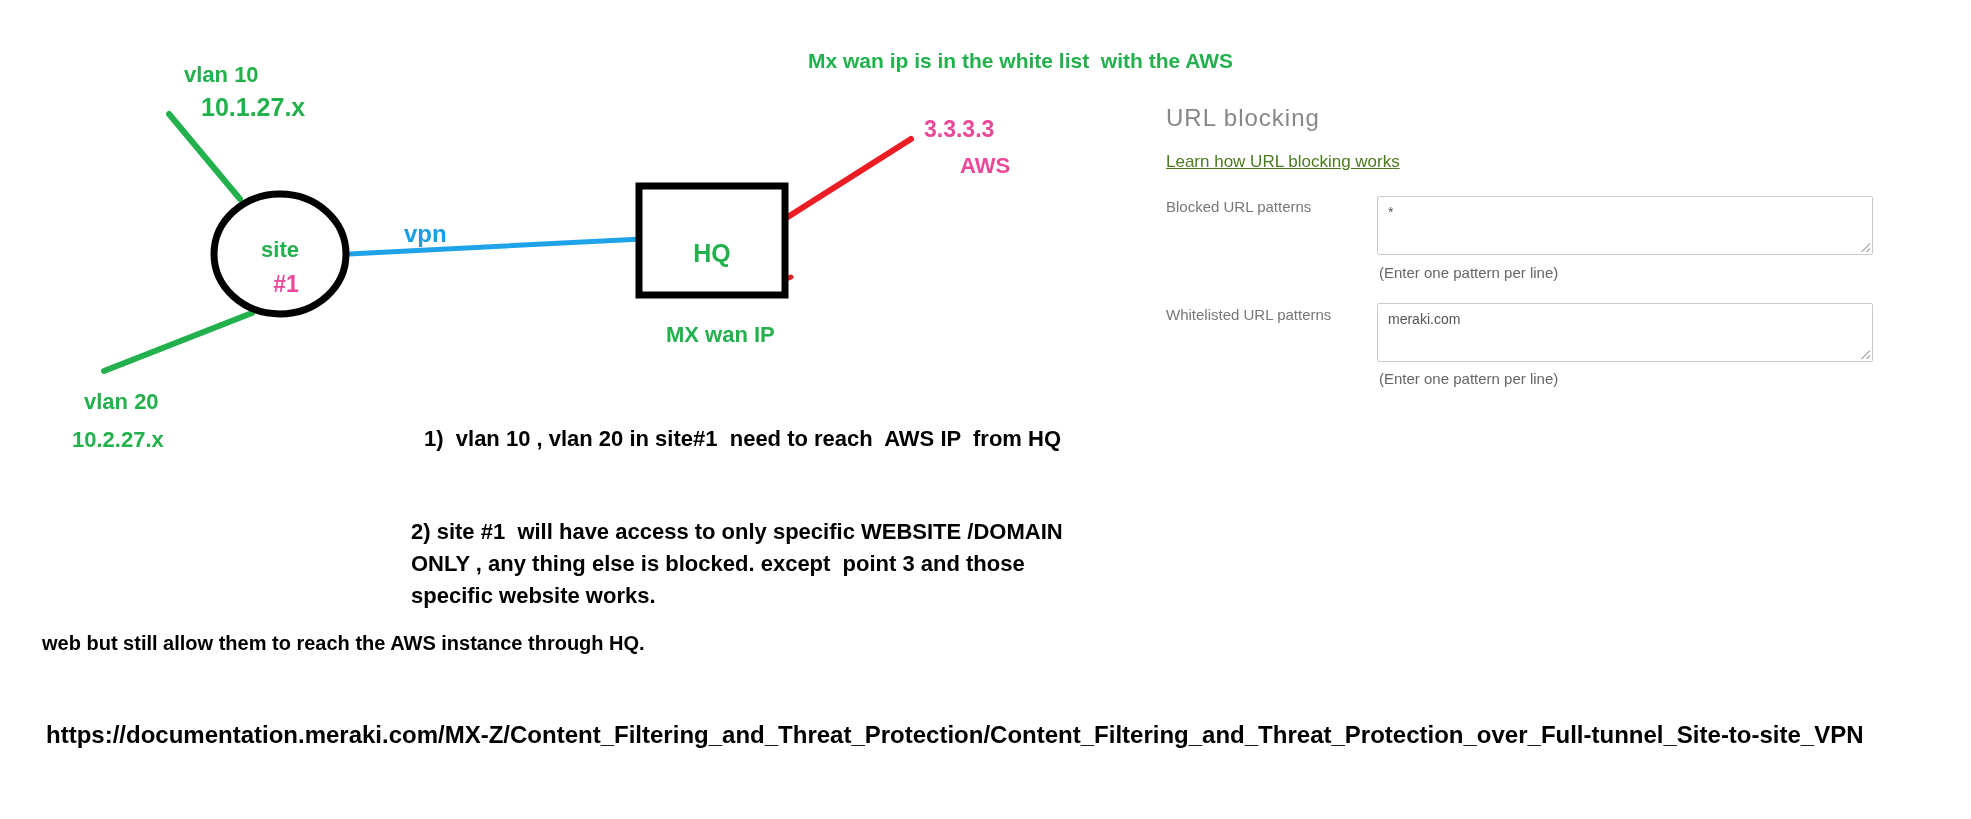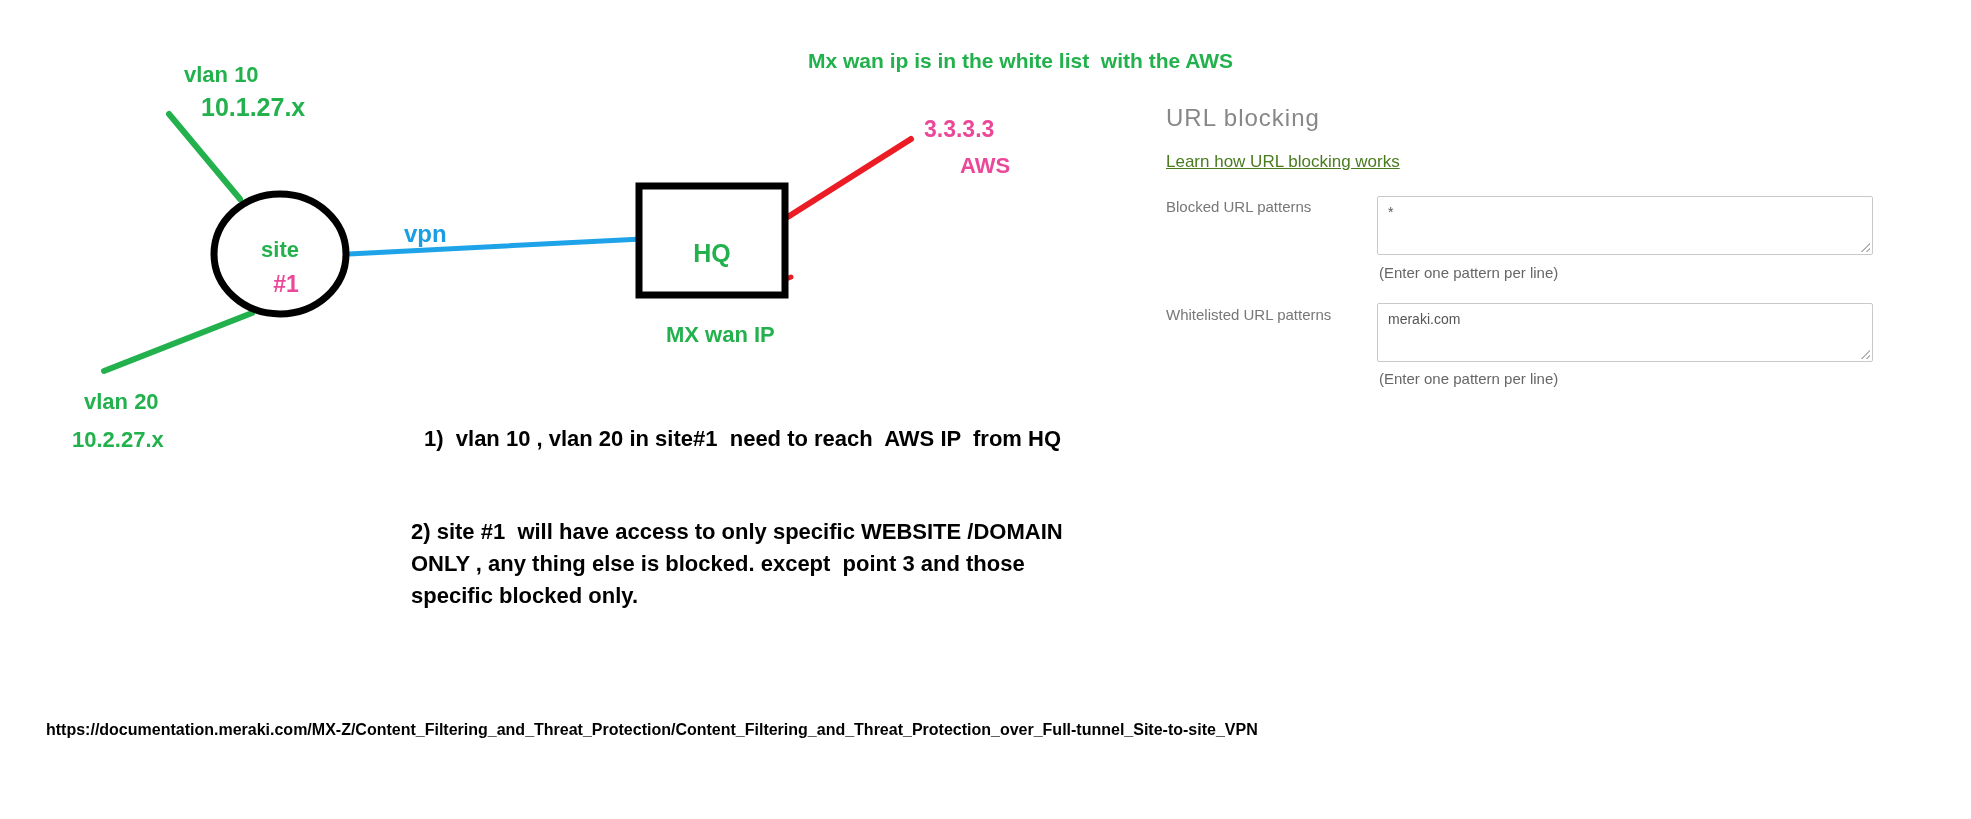--- a/index.html
+++ b/index.html
@@ -43,21 +43,21 @@
     clip-path:polygon(100% 0,100% 100%,0 100%);
     cursor:nwse-resize;
   }
   
   .note{position:absolute;font-weight:bold;color:#000;}
   .note .tline{white-space:pre;}
   .note1{left:424px;top:423px;font-size:22px;line-height:32px;}
   .note1 .tline:nth-child(2){margin-left:17px;}
   .note2{left:411px;top:516px;font-size:22px;line-height:32px;}
   .footer-par{left:42px;top:627px;font-size:20px;line-height:33px;}
-  .footer-url{left:46px;top:721px;font-size:16px;}
+  .footer-url{left:46px;top:721px;font-size:24px;}
 </style>
 </head>
 <body>
 
 <div class="canvas">
 
   <svg class="lines" width="1971" height="819" viewBox="0 0 1971 819">
     <line x1="169" y1="114" x2="240" y2="199" stroke="#22B14C" stroke-width="6" stroke-linecap="round"></line>
     <line x1="104" y1="371" x2="252" y2="313" stroke="#22B14C" stroke-width="6" stroke-linecap="round"></line>
     <line x1="349" y1="254" x2="642" y2="239" stroke="#1FA3E8" stroke-width="5" stroke-linecap="round"></line>
@@ -102,20 +102,21 @@
     <span class="grip"></span>
   </div>
   <div class="field-hint" style="left:1379px;top:370px;">(Enter one pattern per line)</div>
 
   <div class="note note1">
       <div class="tline">1)  vlan 10 , vlan 20 in site#1  need to reach  AWS IP  from HQ</div>
     </div>
   <div class="note note2">
       <div class="tline">2) site #1  will have access to only specific WEBSITE /DOMAIN</div>
       <div class="tline">ONLY , any thing else is blocked. except  point 3 and those</div>
-      <div class="tline">specific blocked only.</div>
+      <div class="tline">specific website works.</div>
     </div>
 
   <div class="note footer-par">
+      <div class="tline">web but still allow them to reach the AWS instance through HQ.</div>
     </div>
   <div class="note footer-url" style="white-space:pre;">https://documentation.meraki.com/MX-Z/Content_Filtering_and_Threat_Protection/Content_Filtering_and_Threat_Protection_over_Full-tunnel_Site-to-site_VPN</div>
 
 </div>
 
 </body></html>

